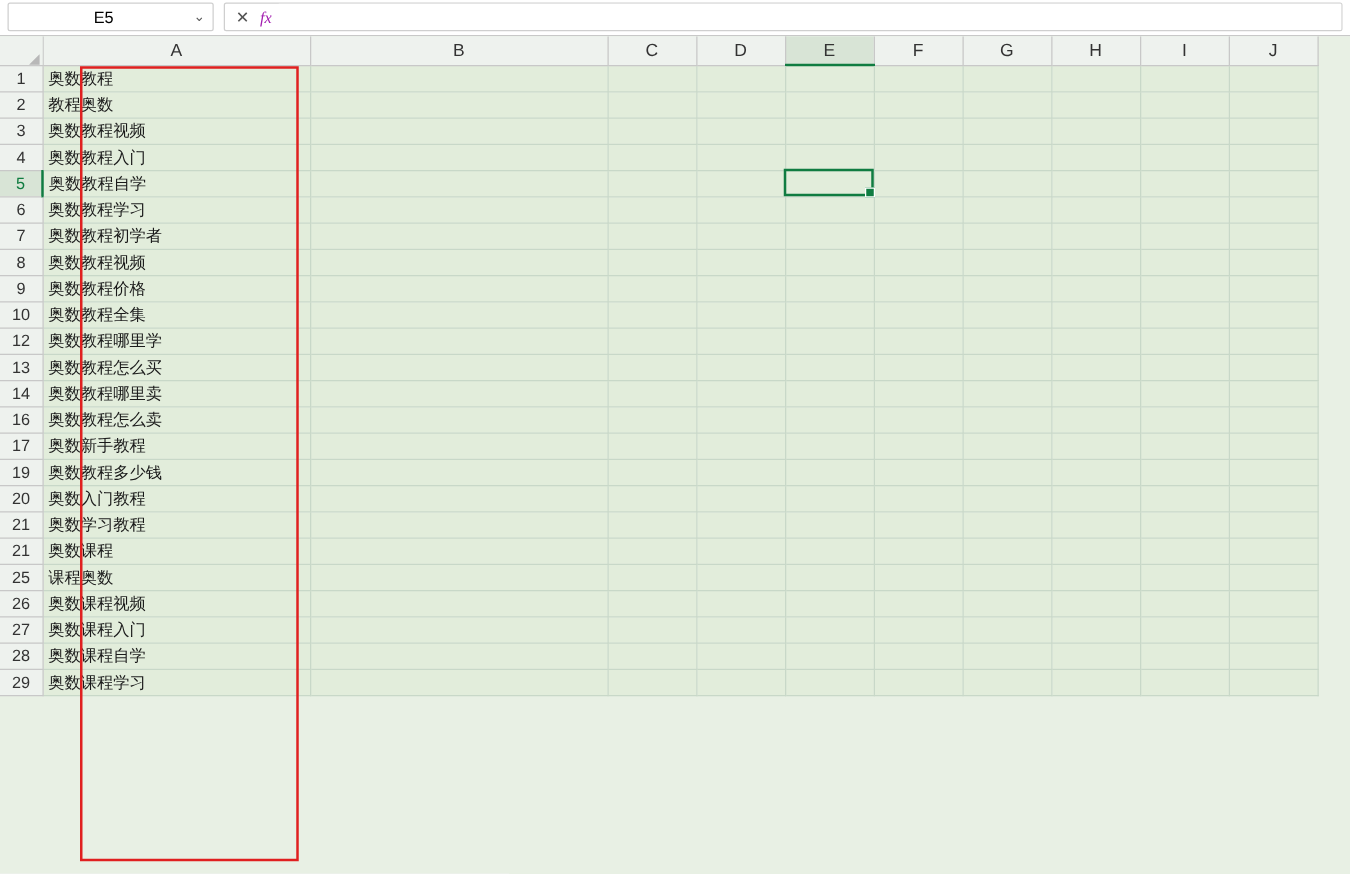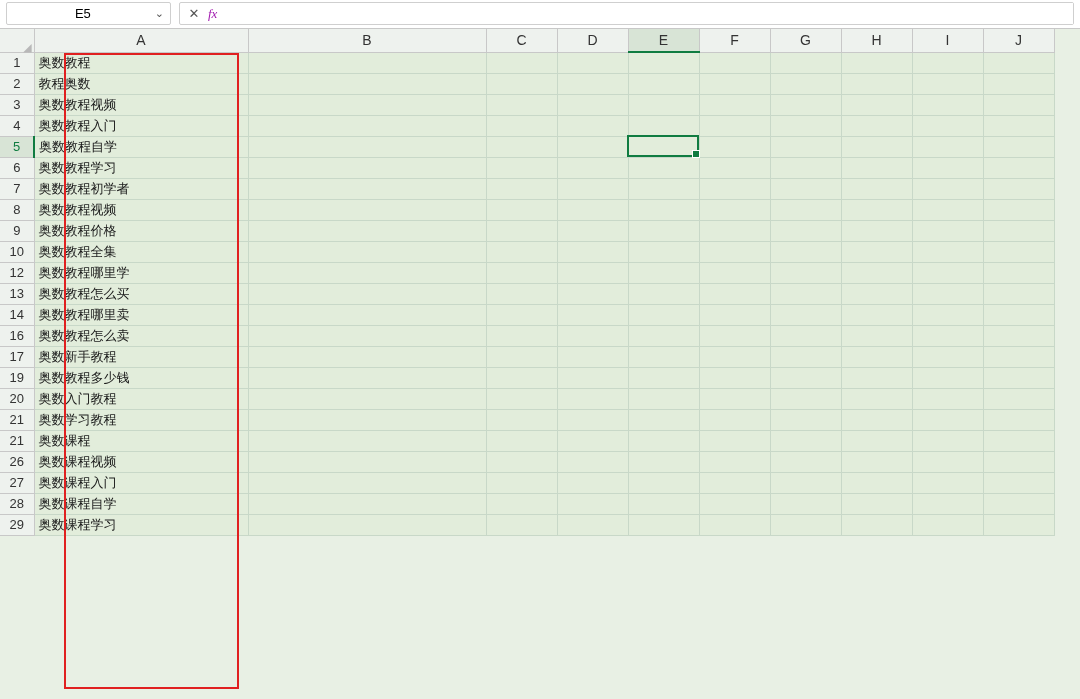--- a/index.html
+++ b/index.html
@@ -426,20 +426,33 @@
           <td class=""></td>
           <td class=""></td>
           <td class=""></td>
           <td class=""></td>
           <td class=""></td>
           <td class=""></td>
           <td class=""></td>
           <td class=""></td>
         </tr>
         <tr>
+          <th class="row">25</th>
+          <td class="center">课程奥数</td>
+          <td class=""></td>
+          <td class=""></td>
+          <td class=""></td>
+          <td class=""></td>
+          <td class=""></td>
+          <td class=""></td>
+          <td class=""></td>
+          <td class=""></td>
+          <td class=""></td>
+        </tr>
+        <tr>
           <th class="row">26</th>
           <td class="center">奥数课程视频</td>
           <td class=""></td>
           <td class=""></td>
           <td class=""></td>
           <td class=""></td>
           <td class=""></td>
           <td class=""></td>
           <td class=""></td>
           <td class=""></td>

